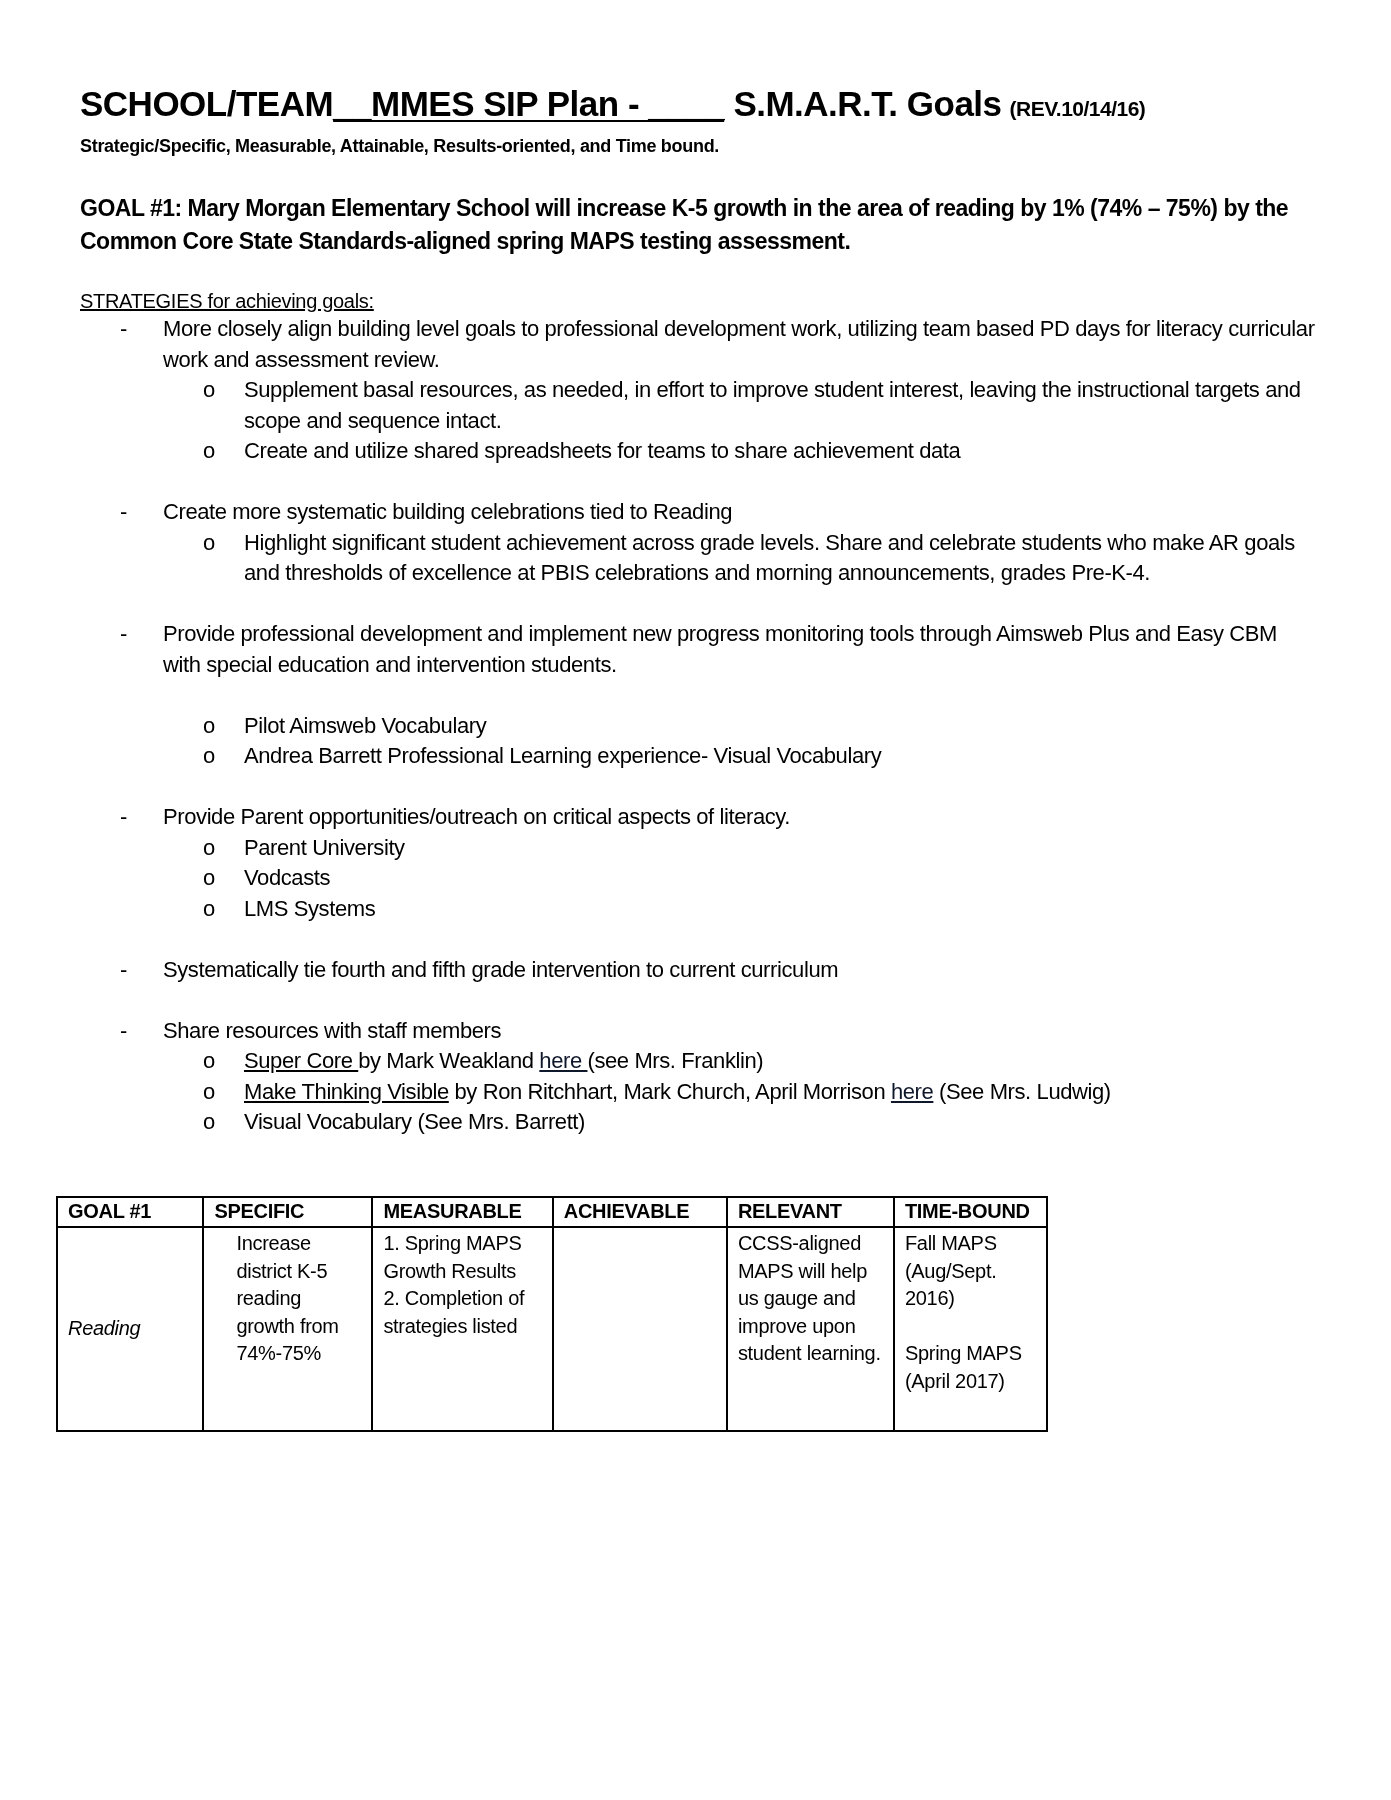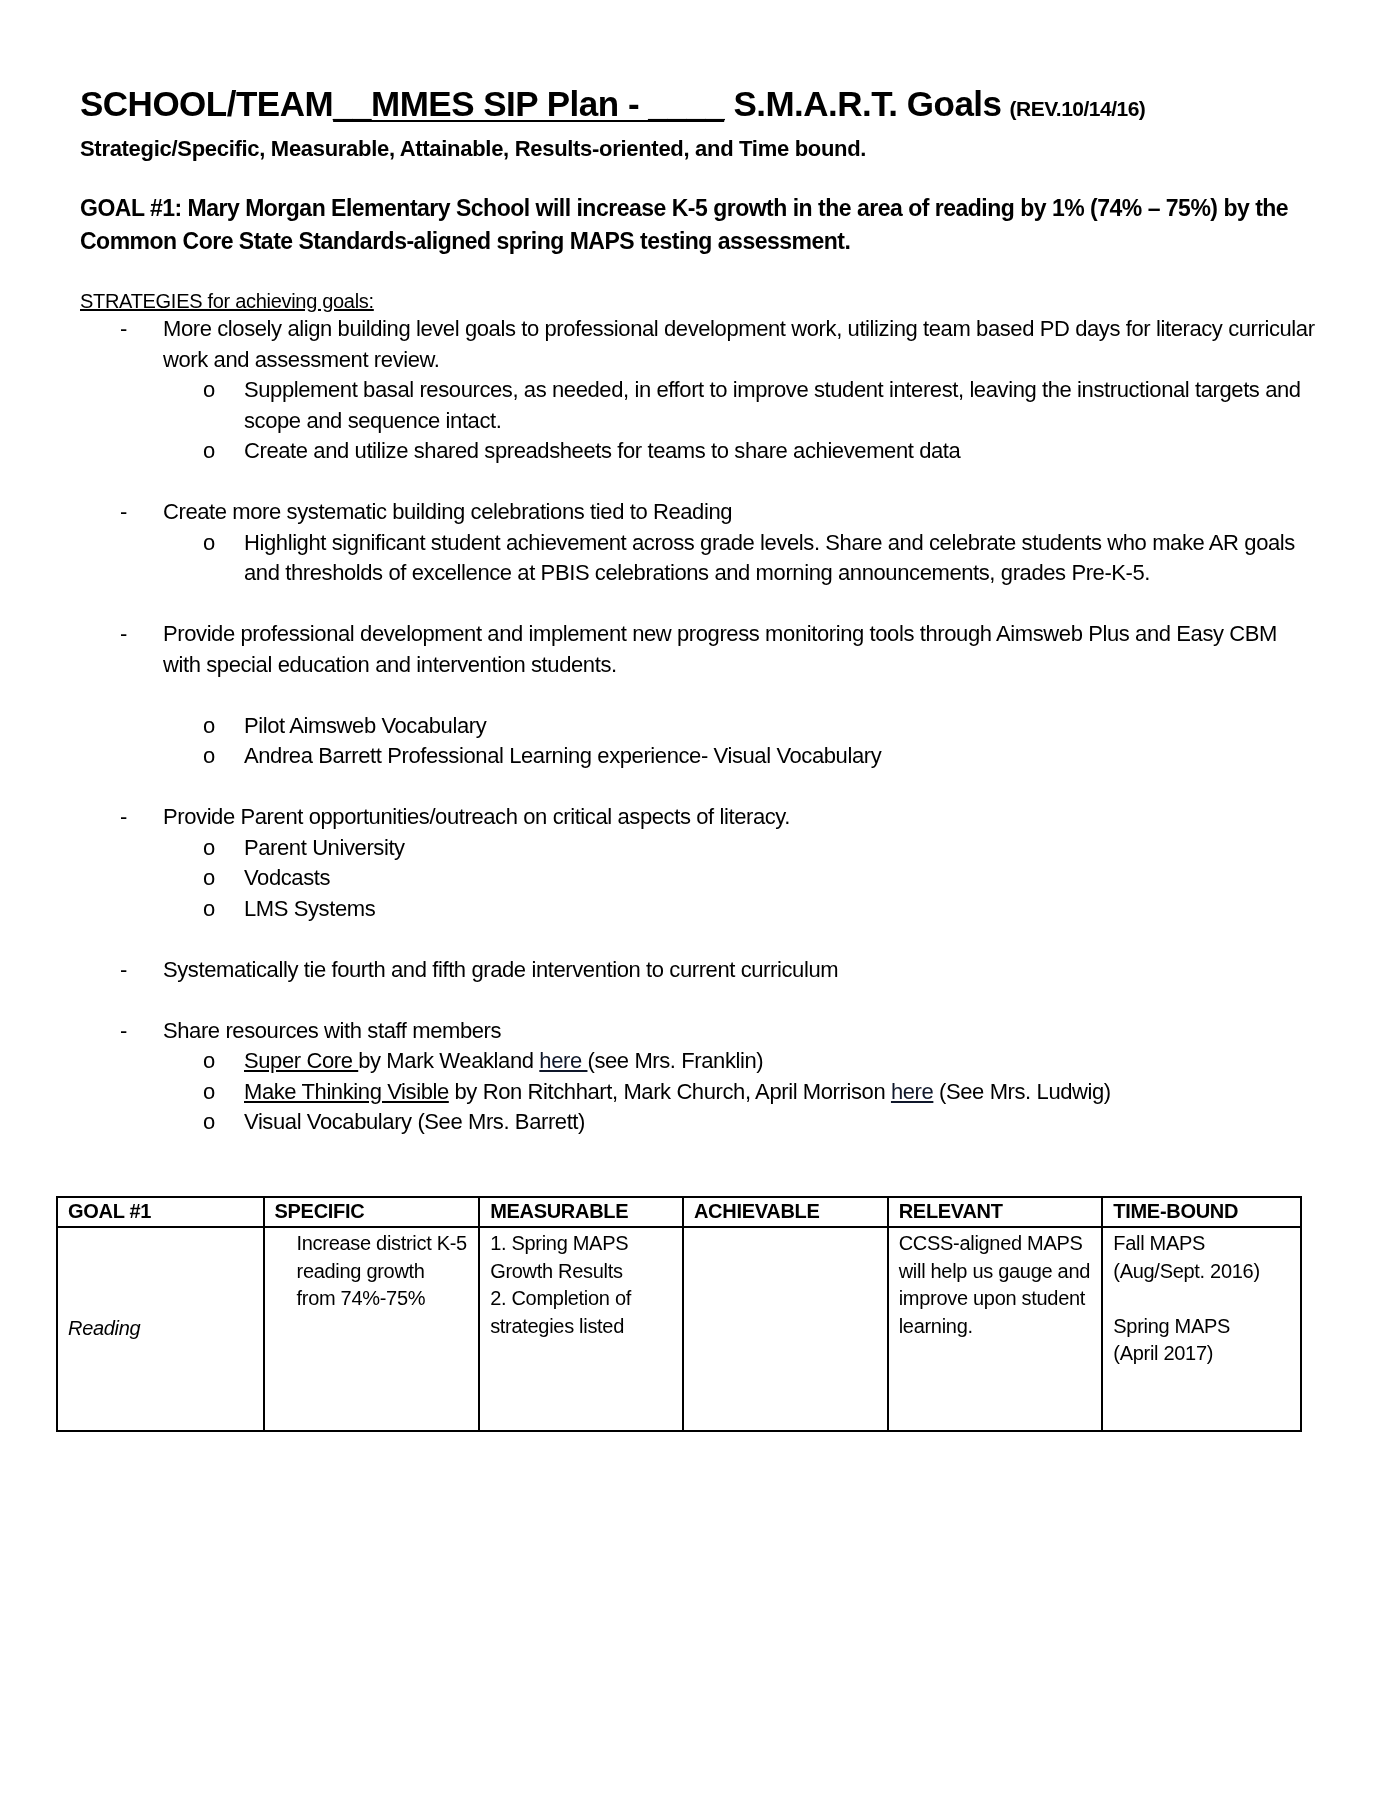--- a/index.html
+++ b/index.html
@@ -8,21 +8,21 @@
       font-family: "Liberation Sans", sans-serif; color: #000;
     }
     .page { position: absolute; left: 0; top: 0; width: 1391px; height: 1800px; }
     .title {
       position: absolute; left: 80px; top: 84px; white-space: nowrap;
       font-weight: bold; font-size: 35px; letter-spacing: -0.5px;
     }
     .title .u { text-decoration: underline; text-decoration-thickness: 2px; text-underline-offset: 4px; }
     .title .rev { font-size: 21px; margin-left: 8px; }
     .subtitle {
-      position: absolute; left: 80px; top: 136px; font-weight: bold; font-size: 22px;
+      position: absolute; left: 80px; top: 136px; font-weight: bold; font-size: 18px;
       letter-spacing: -0.3px; white-space: nowrap;
     }
     .goal {
       position: absolute; left: 80px; top: 192px; width: 1220px;
       font-weight: bold; font-size: 23px; line-height: 33px; letter-spacing: -0.5px;
     }
     .strat-head {
       position: absolute; left: 80px; top: 290px; font-size: 20px;
       text-decoration: underline; letter-spacing: -0.3px;
     }
@@ -31,21 +31,21 @@
       font-size: 22px; line-height: 30.5px; letter-spacing: -0.4px;
     }
     .item { position: relative; padding-left: 83px; }
     .item .dash { position: absolute; left: 40px; top: 0; }
     .sub { position: relative; padding-left: 164px; }
     .sub .o { position: absolute; left: 123px; top: 0; }
     .gap { height: 30.5px; }
     .ul { text-decoration: underline; }
     .link { color: #0f172a; text-decoration: underline; }
     table.smart {
-      position: absolute; left: 56px; top: 1196px; width: 1246px;
+      position: absolute; left: 56px; top: 1196px; width: 992px;
       border-collapse: collapse; font-size: 20px; letter-spacing: -0.3px;
     }
     table.smart th, table.smart td {
       border: 2px solid #000; vertical-align: top; text-align: left; padding: 2px 10px;
     }
     table.smart th { font-weight: bold; height: 24px; }
     table.smart td { height: 198px; line-height: 27.5px; }
     td.goal-cell { vertical-align: middle !important; font-style: italic; }
     .pre { white-space: pre-line; }
   </style>
@@ -79,21 +79,21 @@
       <span>Create and utilize shared spreadsheets for teams to share achievement data</span>
     </div>
     <div class="gap"></div>
 
     <div class="item">
       <span class="dash">-</span>
       <span>Create more systematic building celebrations tied to Reading</span>
     </div>
     <div class="sub">
       <span class="o">o</span>
-      <span>Highlight significant student achievement across grade levels.  Share and celebrate students who make AR goals and thresholds of excellence at PBIS celebrations and morning announcements, grades  Pre-K-5.</span>
+      <span>Highlight significant student achievement across grade levels.  Share and celebrate students who make AR goals and thresholds of excellence at PBIS celebrations and morning announcements, grades  Pre-K-4.</span>
     </div>
     <div class="gap"></div>
 
     <div class="item">
       <span class="dash">-</span>
       <span>Provide professional development  and implement new progress monitoring tools through Aimsweb Plus and Easy CBM with special education and intervention students.</span>
     </div>
     <div class="gap"></div>
     <div class="sub">
       <span class="o">o</span>

